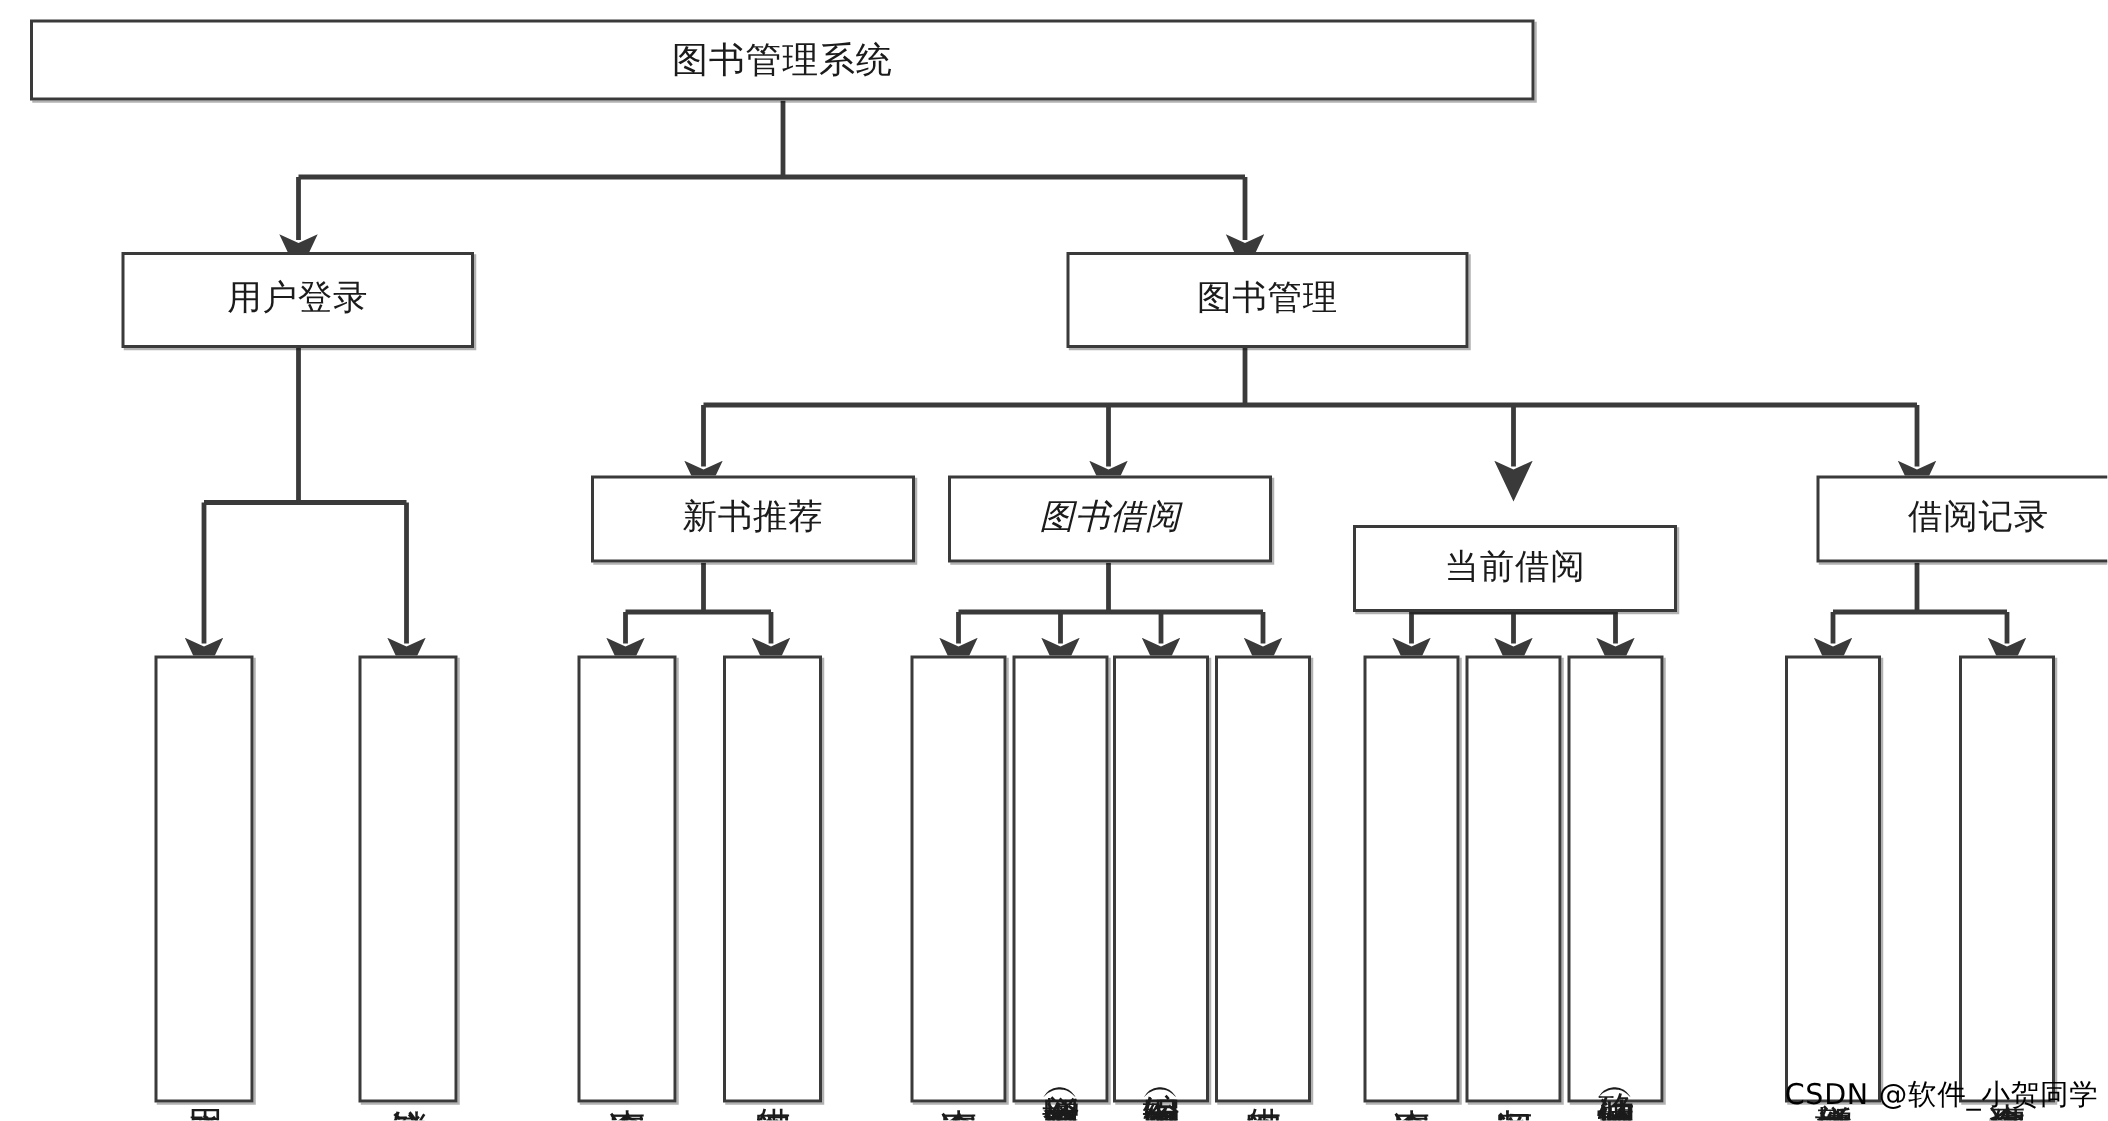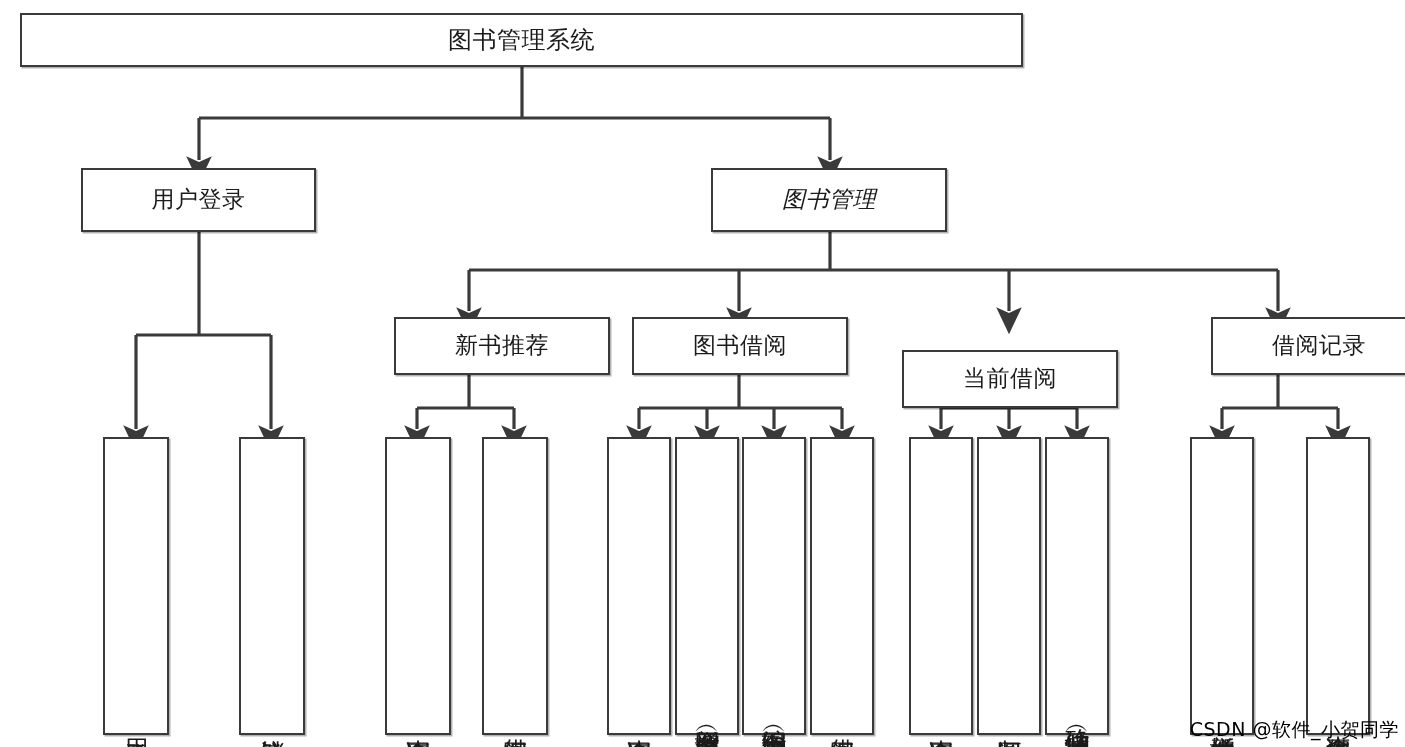--- a/index.html
+++ b/index.html
@@ -130,28 +130,28 @@
     </g>
   </svg>
 
   <div class="node horiz root" style="left:20px; top:13px; width:1003px; height:54px;">
     <span class="lbl">图书管理系统</span>
   </div>
 
   <div class="node horiz" style="left:81px; top:168px; width:235px; height:64px;">
     <span class="lbl">用户登录</span>
   </div>
-  <div class="node horiz" style="left:711px; top:168px; width:236px; height:64px;font-style:italic;">
+  <div class="node horiz" style="left:711px; top:168px; width:268px; height:64px;">
     <span class="lbl">图书管理</span>
   </div>
 
   <div class="node horiz" style="left:361px; top:317px; width:216px; height:58px;margin-left:33px;">
     <span class="lbl">新书推荐</span>
   </div>
-  <div class="node horiz" style="left:632px; top:317px; width:216px; height:58px;">
+  <div class="node horiz" style="left:632px; top:317px; width:216px; height:58px;font-style:italic;">
     <span class="lbl">图书借阅</span>
   </div>
   <div class="node horiz" style="left:902px; top:317px; width:216px; height:58px;margin-top:33px;">
     <span class="lbl">当前借阅</span>
   </div>
   <div class="node horiz" style="left:1171px; top:317px; width:216px; height:58px;margin-left:40px;">
     <span class="lbl">借阅记录</span>
   </div>
 
   <div class="node vert" style="left:103px; top:437px; width:66px; height:298px;">

